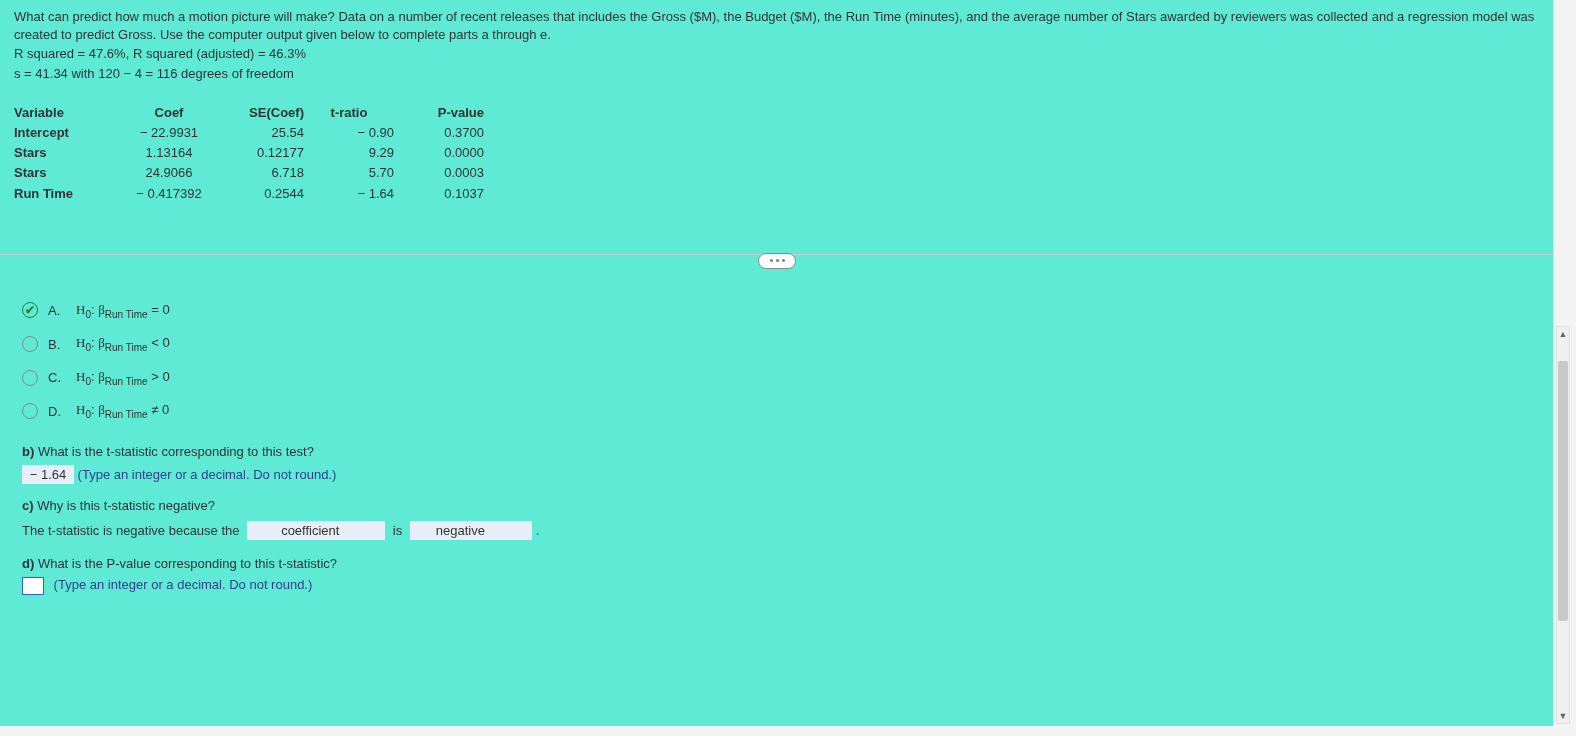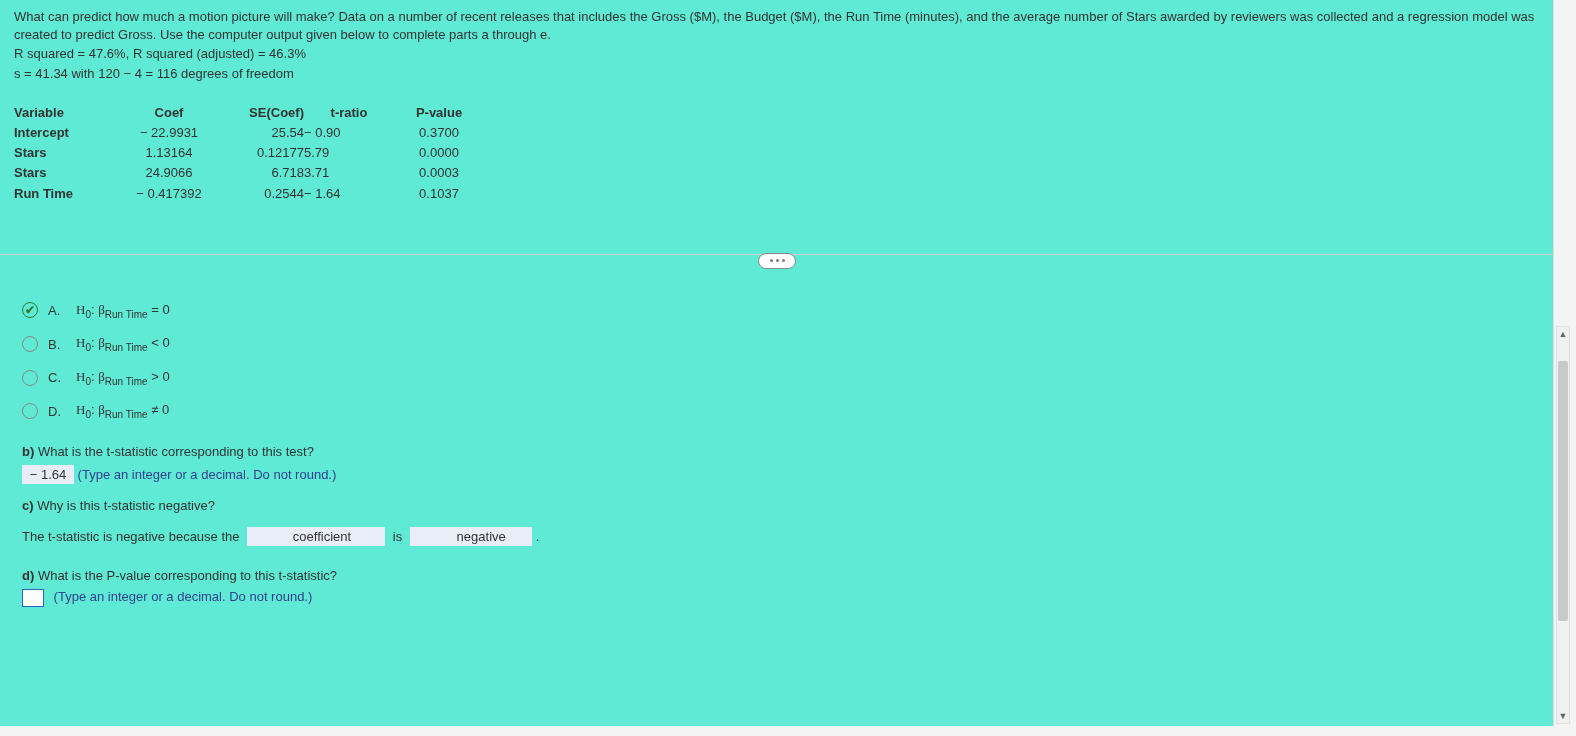--- a/index.html
+++ b/index.html
@@ -6,22 +6,22 @@
 .frame{width:1576px;height:736px;box-sizing:border-box;position:relative;background:#f4f4f4}
 .page{position:absolute;left:0;top:0;right:22px;height:726px;background:#5eead4;box-shadow:inset -1px 0 0 #ddd}
 .header{padding:8px 14px 0 14px;color:#333;line-height:1.4}
 .header p{margin:0 0 1px 0}
 .regtable{margin-top:20px}
 .regtable .row{display:flex}
 .regtable .c{box-sizing:border-box;padding:1px 0}
 .c0{width:110px;font-weight:bold}
 .c1{width:90px;text-align:center;padding-right:20px}
 .c2{width:90px;text-align:right}
-.c3{width:90px;padding-right:24px}
-.c4{width:90px;text-align:center}
+.c3{width:90px;text-align:right;padding-right:24px}
+.c4{width:90px;text-align:right}
 .regtable .row.head .c{font-weight:bold}
 .regtable .row.head .c1,.regtable .row.head .c3{text-align:center;padding-right:0}
 .divider{position:relative;margin:50px 0 18px 0;height:14px}
 .divider-line{border:none;border-top:1px solid #cfcfcf;margin:0}
 .lozenge{position:absolute;left:50%;top:50%;transform:translate(-50%,-50%);background:#fff;border:1px solid #8a8a8a;border-radius:10px;width:36px;height:14px;display:flex;align-items:center;justify-content:center;gap:3px}
 .lozenge span{width:3px;height:3px;border-radius:50%;background:#7a7a7a}
 .body{padding:4px 20px 10px 22px;position:relative}
 .options{margin:6px 0 14px 0}
 .opt{display:flex;align-items:center;gap:10px;padding:6px 0 10px 0}
 .radio{width:14px;height:14px;border:1px solid #8a8a8a;border-radius:50%;display:inline-flex;align-items:center;justify-content:center;flex:0 0 auto}
@@ -31,21 +31,21 @@
 .hyp{color:#333}
 .hyp .H{font-family:'Times New Roman',serif}
 .hyp sub{font-size:10px}
 .hyp .beta{font-family:'Times New Roman',serif}
 .q{margin:14px 0 6px 0}
 .q b{font-weight:bold}
 .ansline{margin:6px 0 10px 0}
 .valbox{display:inline-block;background:#e9edf7;padding:2px 6px;min-width:40px;text-align:center}
 .hint{color:#33418e}
 .sentence{margin:6px 0 10px 0}
-.dd{display:inline-block;background:#e9edf7;padding:2px 34px;margin:8px 4px;min-width:70px;text-align:right;vertical-align:baseline}
+.dd{display:inline-block;background:#e9edf7;padding:2px 34px;margin:2px 4px;min-width:70px;text-align:left;vertical-align:baseline}
 .inputbox{display:inline-block;width:20px;height:16px;border:1px solid #2e62c9;background:#fff;vertical-align:middle;margin-right:6px}
 .vscroll{position:absolute;right:6px;top:326px;bottom:12px;width:14px;background:#f0f0f0;border:1px solid #e0e0e0;box-sizing:border-box}
 .vscroll .arrow{height:14px;display:flex;align-items:center;justify-content:center;color:#666;font-size:9px}
 .vscroll .track{position:absolute;top:14px;bottom:14px;left:0;right:0}
 .vscroll .thumb{position:absolute;left:1px;right:1px;top:20px;height:260px;background:#c9c9c9;border-radius:2px}
 .vscroll .arrow.down{position:absolute;bottom:0;left:0;right:0}
 </style>
 </head>
 <body>
 
@@ -68,28 +68,28 @@
         <div class="c c0">Intercept</div>
         <div class="c c1">− 22.9931</div>
         <div class="c c2">25.54</div>
         <div class="c c3">− 0.90</div>
         <div class="c c4">0.3700</div>
       </div>
       <div class="row">
         <div class="c c0">Stars</div>
         <div class="c c1">1.13164</div>
         <div class="c c2">0.12177</div>
-        <div class="c c3">5.79</div>
+        <div class="c c3">9.29</div>
         <div class="c c4">0.0000</div>
       </div>
       <div class="row">
         <div class="c c0">Stars</div>
         <div class="c c1">24.9066</div>
         <div class="c c2">6.718</div>
-        <div class="c c3">3.71</div>
+        <div class="c c3">5.70</div>
         <div class="c c4">0.0003</div>
       </div>
       <div class="row">
         <div class="c c0">Run Time</div>
         <div class="c c1">− 0.417392</div>
         <div class="c c2">0.2544</div>
         <div class="c c3">− 1.64</div>
         <div class="c c4">0.1037</div>
       </div>
     </div>

